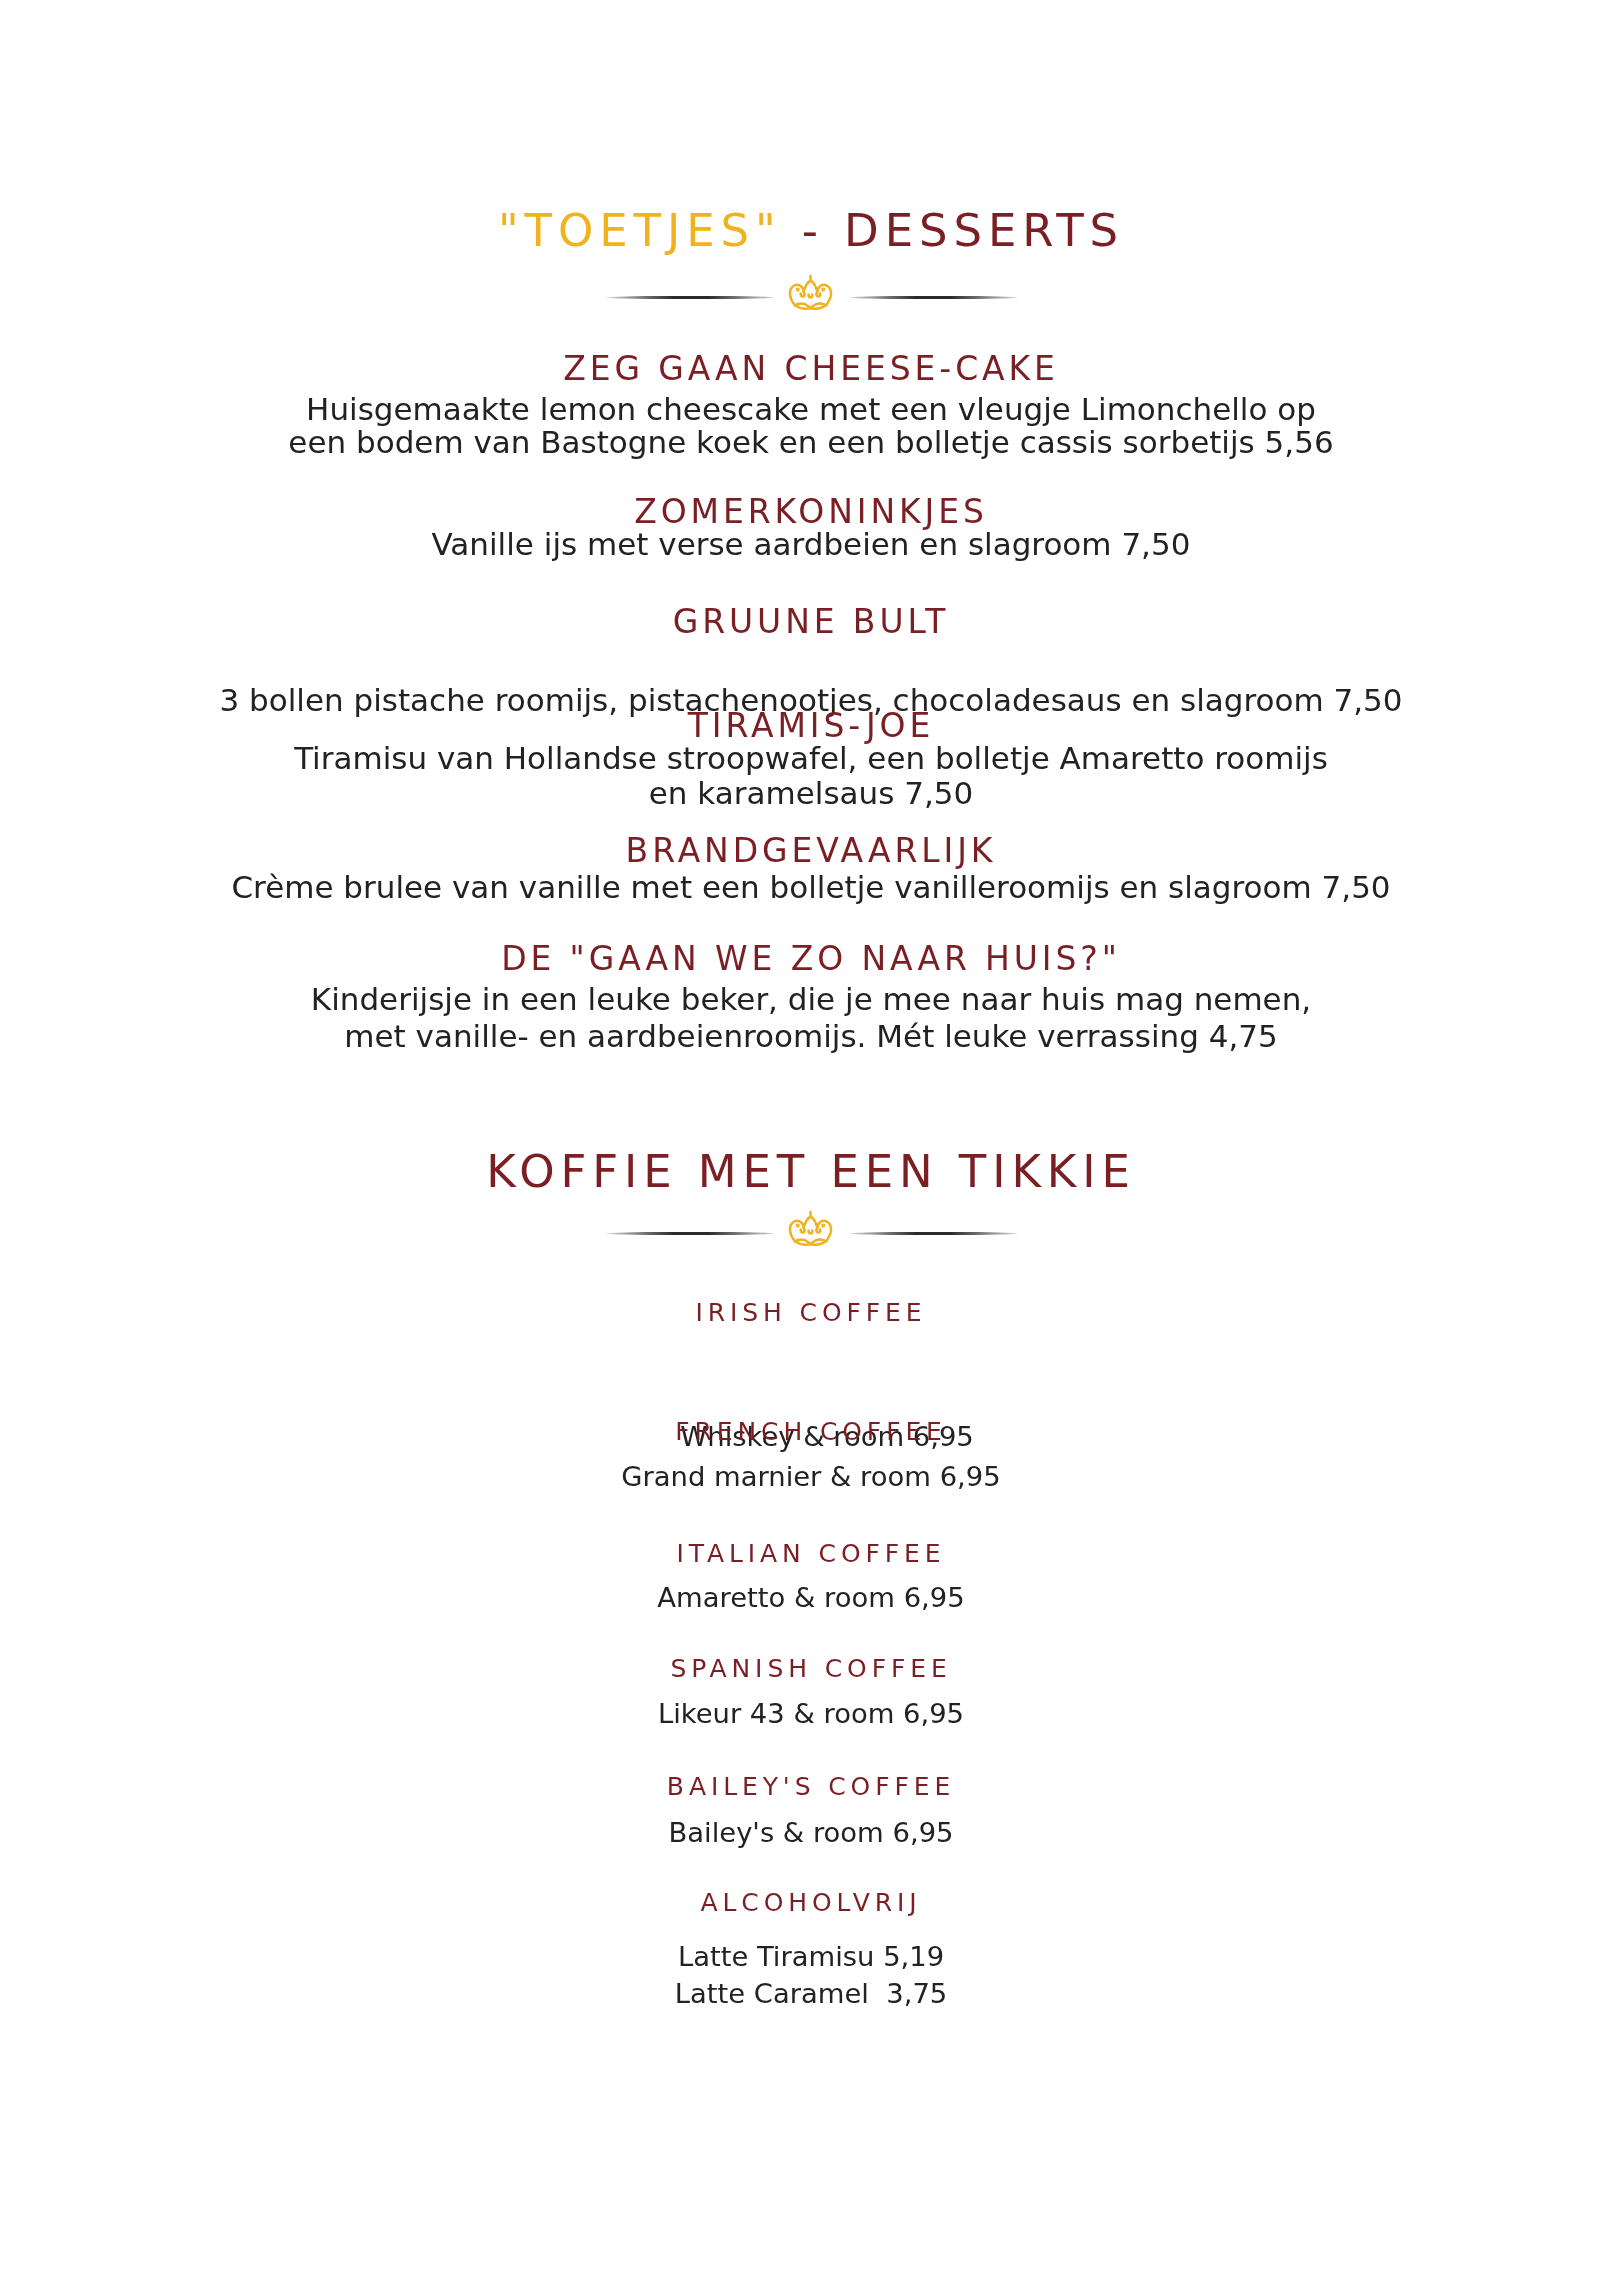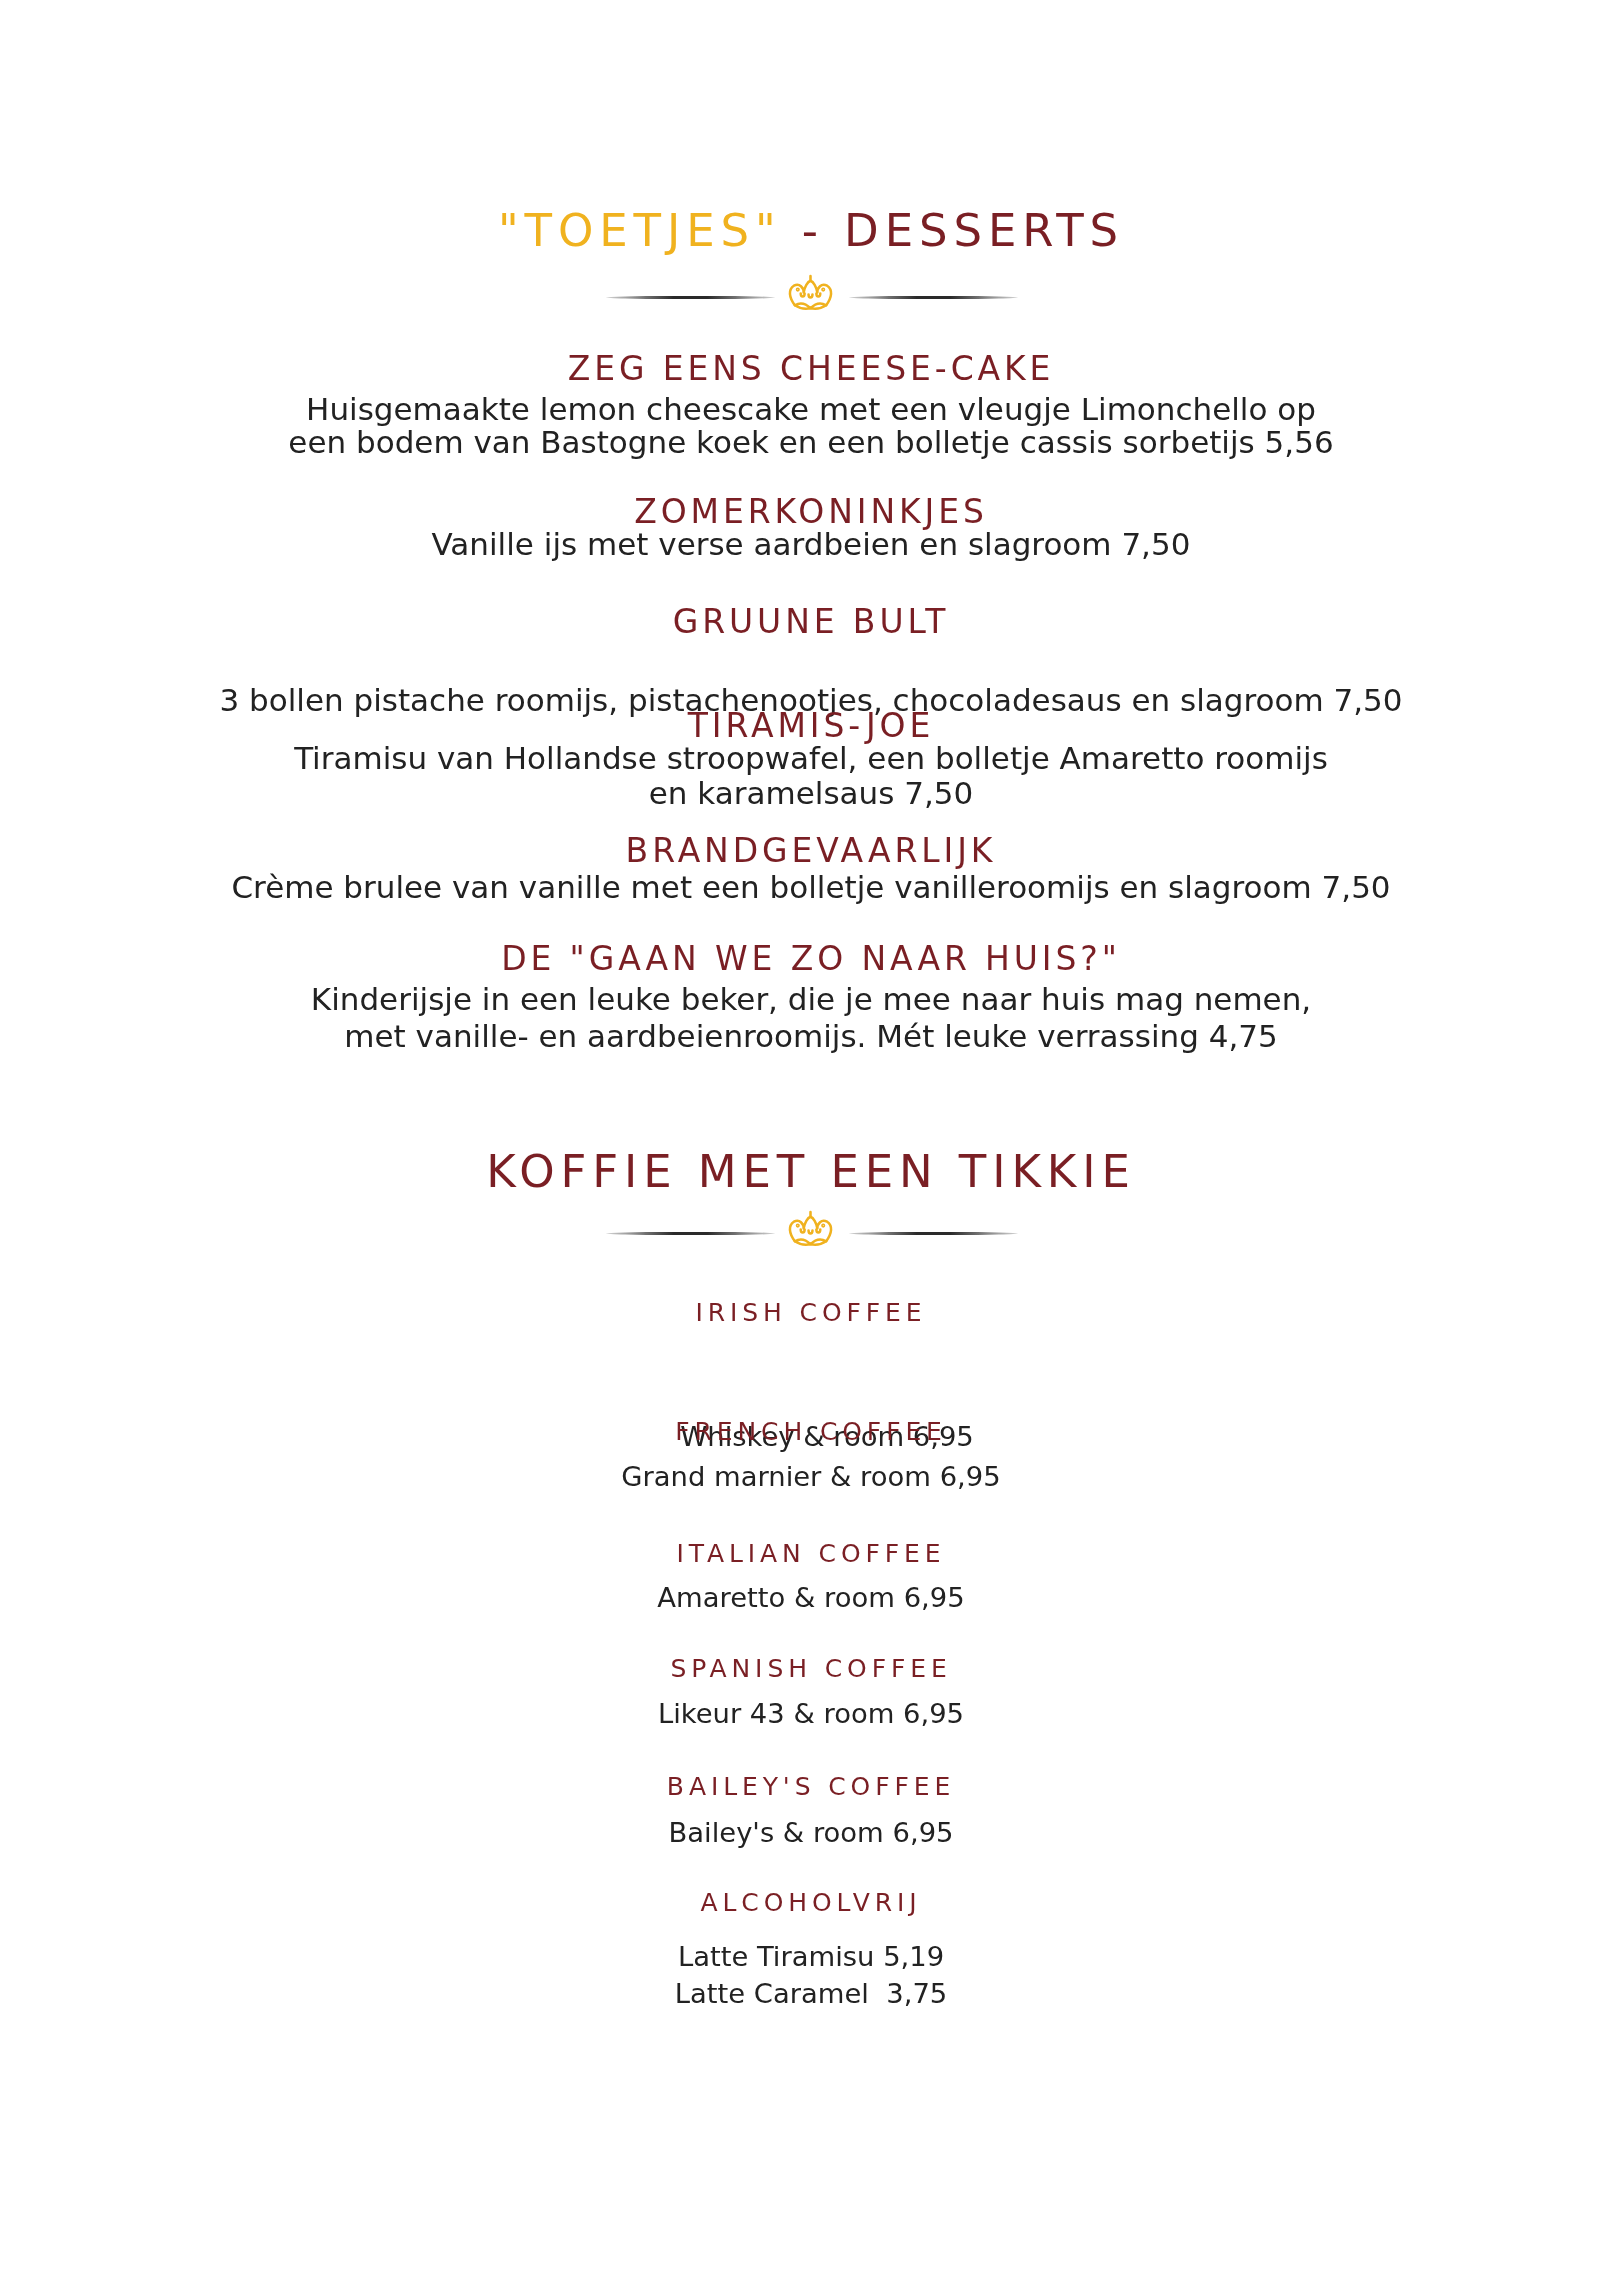--- a/index.html
+++ b/index.html
@@ -36,21 +36,21 @@
       <path d="M31 22 C31 26 35 26 35 22"></path>
       <circle cx="12" cy="18" r="0.8"></circle>
         <circle cx="38" cy="18" r="0.8"></circle>
     </g>
   </svg>
   <div class="line" style="left:849px; width:169px;"></div>
 </div>
 
 <div>
 
-  <div class="abs item-name" style="top:349px;">ZEG EENS CHEESE-CAKE</div>
+  <div class="abs item-name" style="top:349px;">ZEG GAAN CHEESE-CAKE</div>
   <div class="abs item-desc" style="top:392px;">Huisgemaakte lemon cheescake met een vleugje Limonchello op</div>
   <div class="abs item-desc" style="top:425px;">een bodem van Bastogne koek en een bolletje cassis sorbetijs 5,56</div>
 
   <div class="abs item-name" style="top:492px;">ZOMERKONINKJES</div>
   <div class="abs item-desc" style="top:527px;">Vanille ijs met verse aardbeien en slagroom 7,50</div>
 
   <div class="abs item-name" style="top:602px;">GRUUNE BULT</div>
   <div class="abs item-desc" style="top:647px;margin-top:36px;">3 bollen pistache roomijs, pistachenootjes, chocoladesaus en slagroom 7,50</div>
 
   <div class="abs item-name" style="top:706px;">TIRAMIS-JOE</div>

